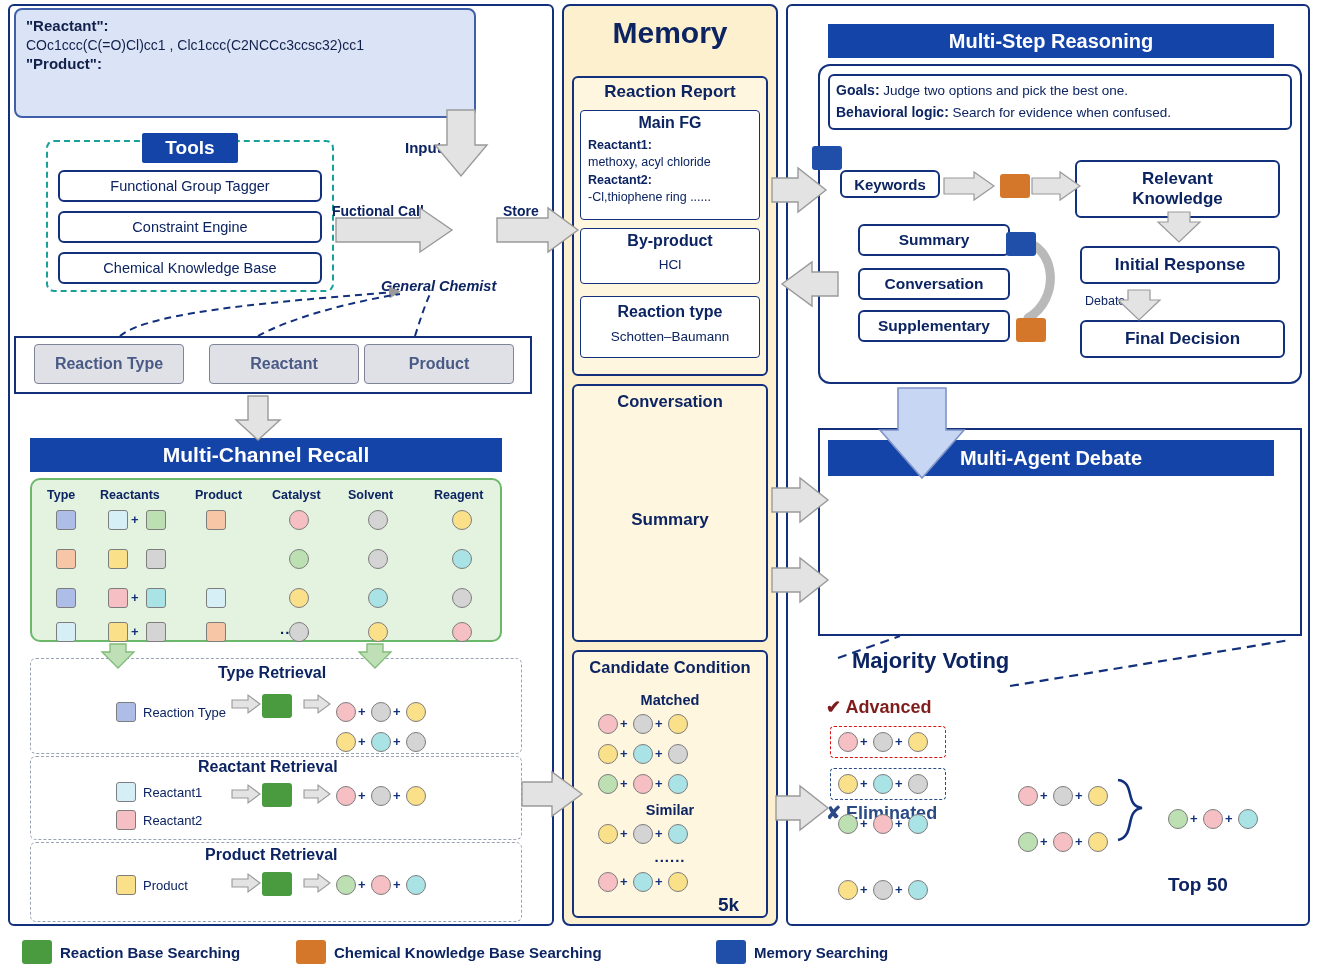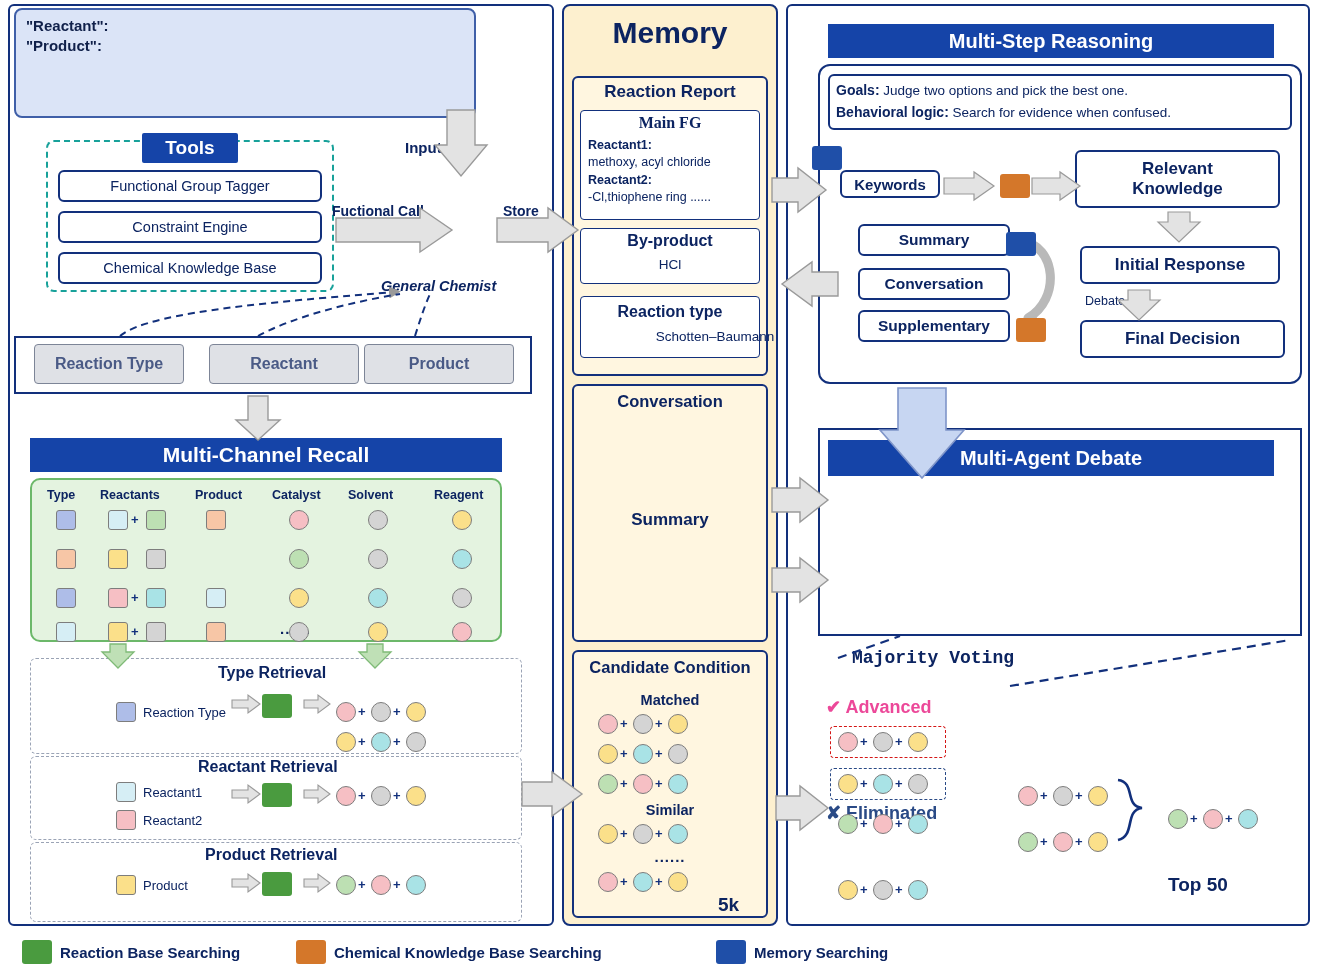--- a/index.html
+++ b/index.html
@@ -73,21 +73,21 @@
   #retr-2 { top:842px; height:80px; }
   .retr-title { position:absolute; font-size:16px; font-weight:bold; color:#0c2461; }
   .legend-chip { position:absolute; display:flex; align-items:center; gap:7px; font-size:13px; }
 
   
   #mem-panel { left:562px; top:4px; width:216px; height:922px; background:#fdf0cf; border-radius:8px; }
   #mem-title { position:absolute; left:562px; top:16px; width:216px; text-align:center; font-size:30px; font-weight:bold; }
   #rr-box { position:absolute; left:572px; top:76px; width:196px; height:300px; background:#fff6e0; border:2px solid #12307c; border-radius:6px; }
   #rr-title { position:absolute; left:572px; top:82px; width:196px; text-align:center; font-size:17px; font-weight:bold; }
   #mainfg-box { position:absolute; left:580px; top:110px; width:180px; height:110px; background:#fff; border:1.6px solid #12307c; border-radius:4px; }
-  #mainfg-title { position:absolute; left:580px; top:114px; width:180px; text-align:center; font-size:16px; font-weight:bold;font-family:Liberation Serif, serif; }
+  #mainfg-title { position:absolute; left:580px; top:114px; width:180px; text-align:center; font-size:16px; font-weight:bold; }
   .fg-line { position:absolute; left:588px; font-size:12.5px; }
   .fg-key { font-weight:bold; font-size:12.5px; }
   #byprod-box { position:absolute; left:580px; top:228px; width:180px; height:56px; background:#fff; border:1.6px solid #12307c; border-radius:4px; }
   #rxntype-box { position:absolute; left:580px; top:296px; width:180px; height:62px; background:#fff; border:1.6px solid #12307c; border-radius:4px; }
   #conv-box { position:absolute; left:572px; top:384px; width:196px; height:258px; background:#fff6e0; border:2px solid #12307c; border-radius:6px; }
   #cand-box { position:absolute; left:572px; top:650px; width:196px; height:268px; background:#fff6e0; border:2px solid #12307c; border-radius:6px; }
 
   
   #right-panel { left:786px; top:4px; width:524px; height:922px; }
   #msr-title {
@@ -103,34 +103,35 @@
     position:absolute; background:#fff; border:2px solid #12307c; border-radius:6px;
     display:flex; align-items:center; justify-content:center; text-align:center;
     font-weight:bold; font-size:15.5px; color:#0c2461;
   }
   #mad-title {
     position:absolute; left:828px; top:440px; width:446px; height:36px;
     background:#1544a8; color:#fff; font-weight:bold; font-size:20px;
     display:flex; align-items:center; justify-content:center;
   }
   #mad-box { position:absolute; left:818px; top:428px; width:484px; height:208px; border:2.5px solid #12307c; }
-  #mv-title { position:absolute; left:852px; top:648px; font-size:18px; font-weight:bold;font-family:Liberation Mono, monospace; }
+  #mv-title { position:absolute; left:852px; top:648px; font-size:22px; font-weight:bold; }
   svg.overlay { position:absolute; left:0; top:0; width:1317px; height:971px; pointer-events:none; }
 
   
   #footer { position:absolute; left:8px; top:932px; width:1300px; height:36px; }
   .foot-item { position:absolute; display:flex; align-items:center; gap:8px; font-size:15px; font-weight:bold; }
 </style>
 </head>
 <body>
 
 <div class="panel" id="left-panel"></div>
 
 <div id="smiles-box">
   <div class="smiles-key">"Reactant":</div>
+  <div class="smiles-val">COc1ccc(C(=O)Cl)cc1 , Clc1ccc(C2NCCc3ccsc32)cc1</div>
   <div class="smiles-key">"Product":</div>
 </div>
 
 <div id="tools-box"></div>
 <div id="tools-title">Tools</div>
 <div class="tool-item" id="tool-0">Functional Group Tagger</div>
 <div class="tool-item" id="tool-1">Constraint Engine</div>
 <div class="tool-item" id="tool-2">Chemical Knowledge Base</div>
 
 <div style="position:absolute;left:405px;top:139px;font-size:15px;font-weight:bold;">Input</div>
@@ -253,21 +254,21 @@
 <div class="fg-line" style="top:155px;">methoxy, acyl chloride</div>
 <div class="fg-line fg-key" style="top:173px;">Reactant2:</div>
 <div class="fg-line" style="top:190px;">-Cl,thiophene ring ......</div>
 
 <div id="byprod-box"></div>
 <div style="position:absolute;left:580px;top:232px;width:180px;text-align:center;font-size:16px;font-weight:bold;">By-product</div>
 <div style="position:absolute;left:580px;top:257px;width:180px;text-align:center;font-size:13.5px;">HCl</div>
 
 <div id="rxntype-box"></div>
 <div style="position:absolute;left:580px;top:303px;width:180px;text-align:center;font-size:16px;font-weight:bold;">Reaction type</div>
-<div style="position:absolute;left:580px;top:329px;width:180px;text-align:center;font-size:13.5px;margin-left:45px;">Schotten–Baumann</div>
+<div style="position:absolute;left:580px;top:329px;width:180px;text-align:center;font-size:13.5px;">Schotten–Baumann</div>
 
 <div id="conv-box"></div>
 <div style="position:absolute;left:572px;top:392px;width:196px;text-align:center;font-size:16.5px;font-weight:bold;">Conversation</div>
 <div style="position:absolute;left:572px;top:510px;width:196px;text-align:center;font-size:17px;font-weight:bold;">Summary</div>
 
 <div id="cand-box"></div>
 <div style="position:absolute;left:572px;top:658px;width:196px;text-align:center;font-size:16.5px;font-weight:bold;">Candidate Condition</div>
 <div style="position:absolute;left:572px;top:692px;width:196px;text-align:center;font-size:14.5px;font-weight:bold;">Matched</div>
 <div>
   <span class="dot" style="position:absolute;left:598px;top:714px;background:#f6bfc4;"></span>
@@ -309,35 +310,35 @@
 <div class="goal-line" style="top:82px;">
   <span class="goal-key">Goals:</span>
   <span>Judge two options and pick the best one.</span>
 </div>
 <div class="goal-line" style="top:104px;">
   <span class="goal-key">Behavioral logic:</span>
   <span>Search for evidence when confused.</span>
 </div>
 
 <div class="rbox" style="left:840px;top:170px;width:100px;height:28px;font-size:15px;">Keywords</div>
-<div class="rbox" style="left:1075px;top:150px;width:205px;height:58px;white-space:pre-line;font-size:17px;">Relevant
+<div class="rbox" style="left:1075px;top:160px;width:205px;height:58px;white-space:pre-line;font-size:17px;">Relevant
 Knowledge</div>
 <div class="rbox" style="left:1080px;top:246px;width:200px;height:38px;font-size:17px;">Initial Response</div>
 <div class="rbox" style="left:1080px;top:320px;width:205px;height:38px;font-size:17px;">Final Decision</div>
 <div style="position:absolute;left:1085px;top:294px;font-size:12.5px;">Debate</div>
 
 <div class="rbox" style="left:858px;top:224px;width:152px;height:32px;">Summary</div>
 <div class="rbox" style="left:858px;top:268px;width:152px;height:32px;">Conversation</div>
 <div class="rbox" style="left:858px;top:310px;width:152px;height:32px;">Supplementary</div>
 
 <div id="mad-box"></div>
 <div id="mad-title">Multi-Agent Debate</div>
 
 <div id="mv-title">Majority Voting</div>
-<div style="position:absolute;left:826px;top:696px;font-size:18px;font-weight:bold;color:#ec4899;">
+<div style="position:absolute;left:826px;top:696px;font-size:18px;font-weight:bold;color:#7f1d1d;">
   <span>✔</span>
   <span>Advanced</span>
 </div>
 <div style="position:absolute;left:826px;top:802px;font-size:18px;font-weight:bold;color:#2a4a86;">
   <span>✘</span>
   <span>Eliminated</span>
 </div>
 <div style="position:absolute;left:830px;top:726px;width:116px;height:32px;border:1.6px dashed #d41616;border-radius:4px;"></div>
 <div style="position:absolute;left:830px;top:768px;width:116px;height:32px;border:1.6px dashed #2a4a86;border-radius:4px;"></div>
 

